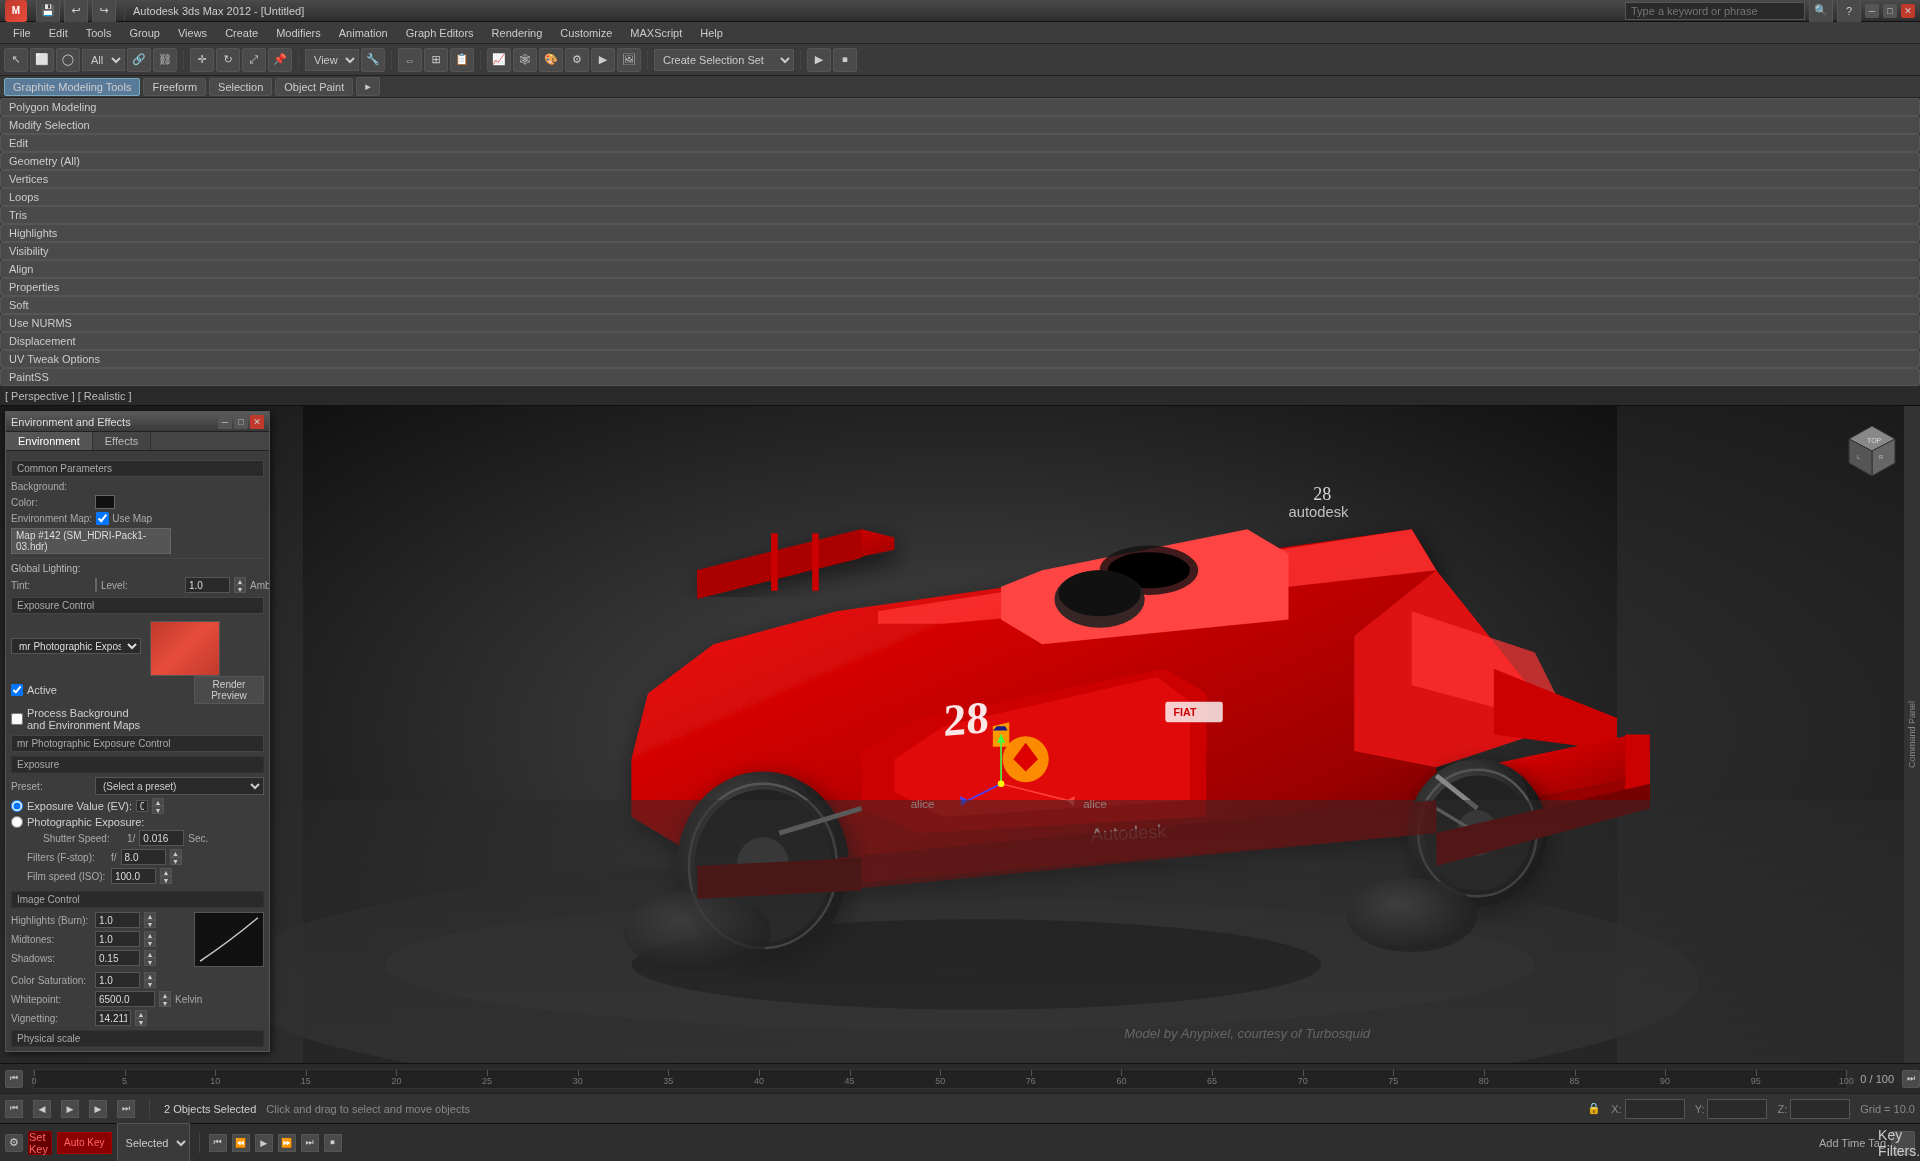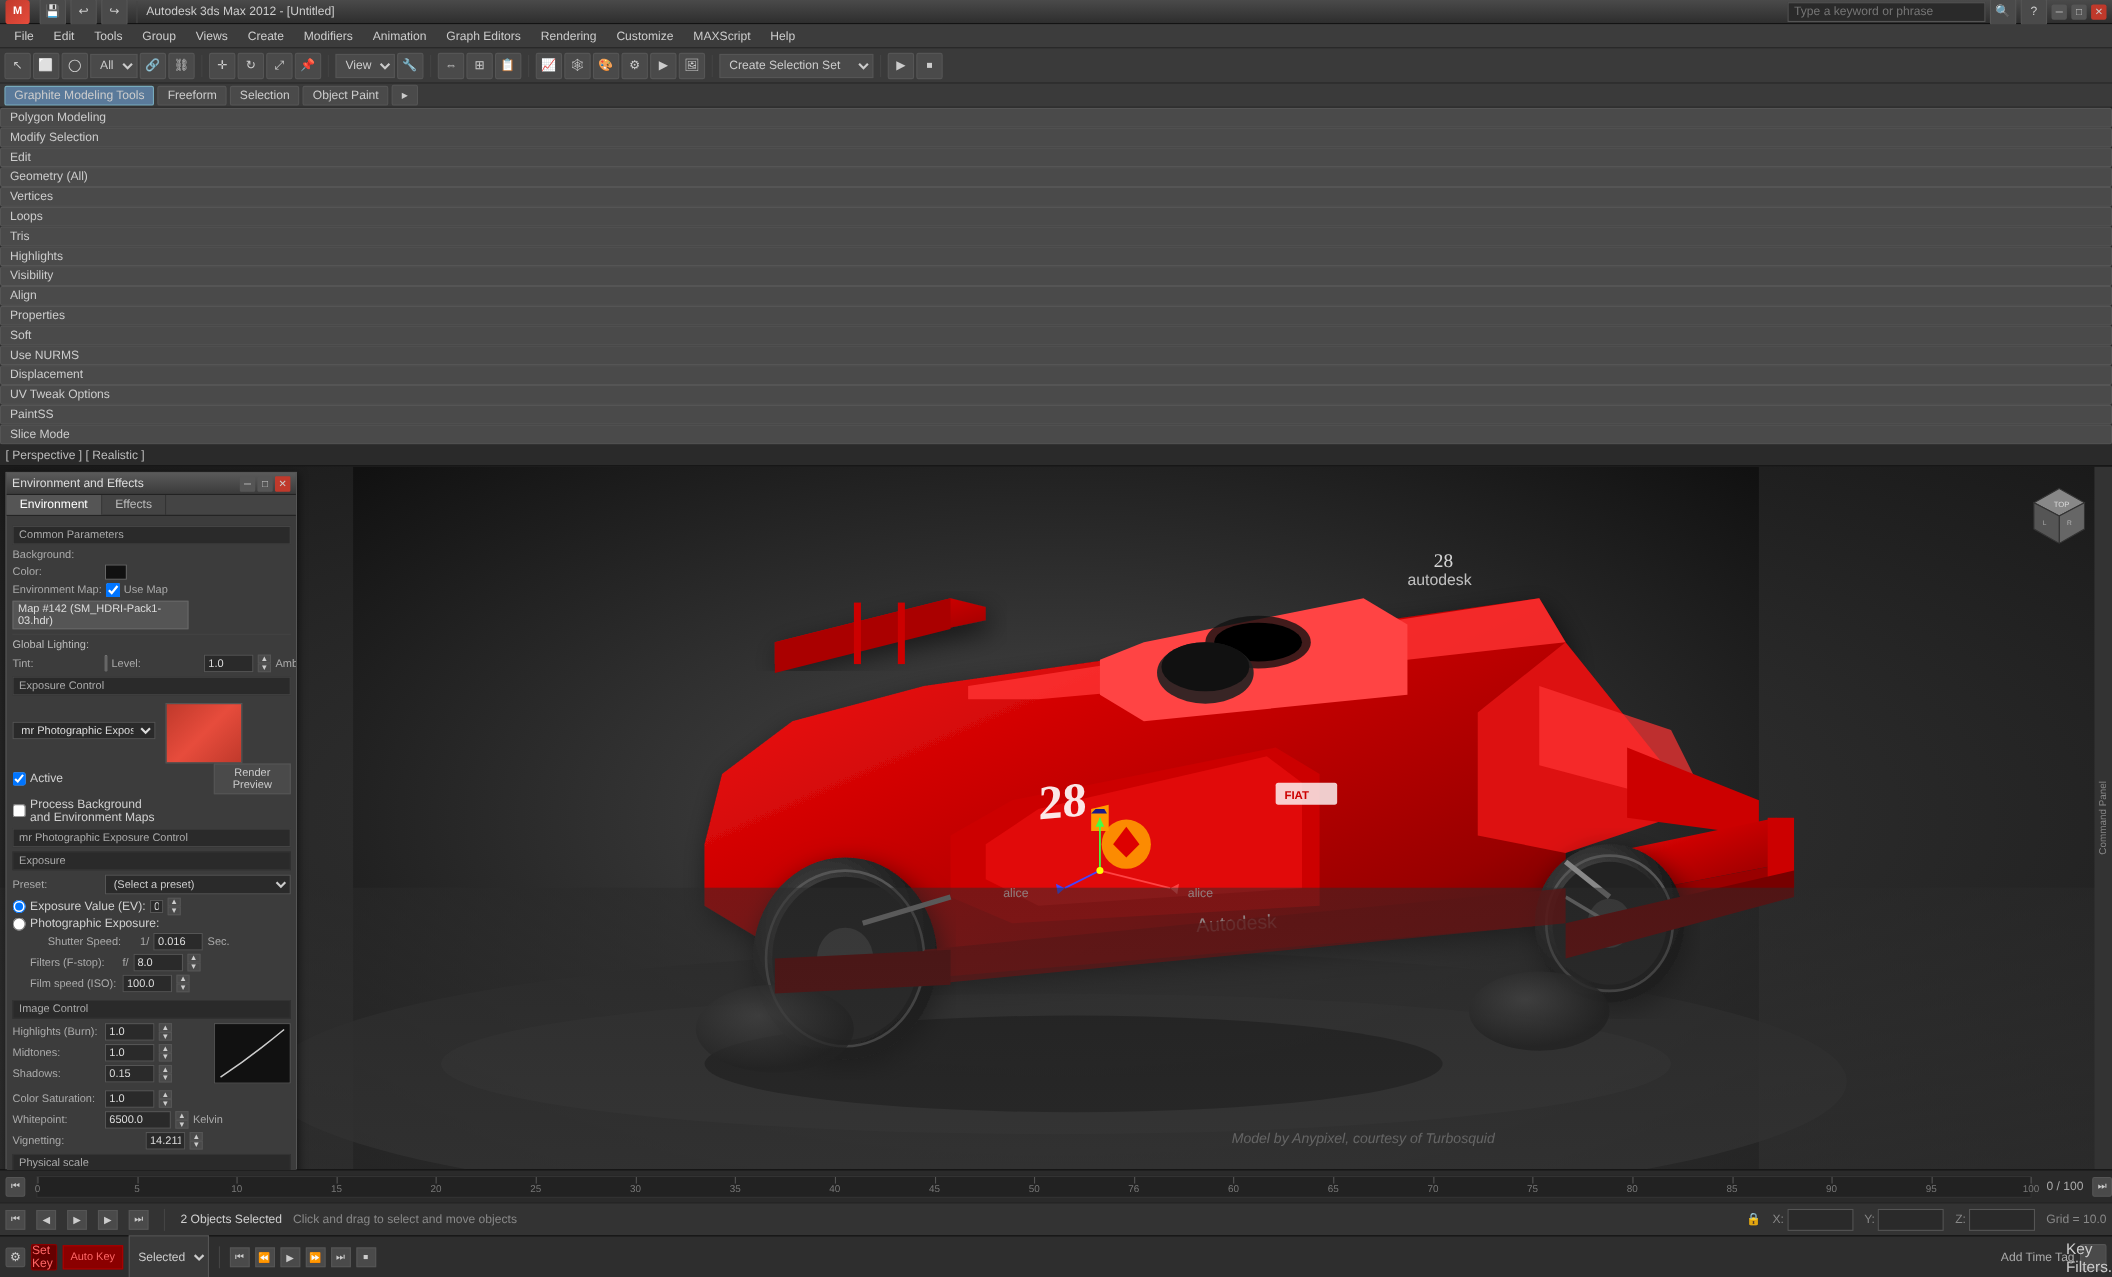--- a/index.html
+++ b/index.html
@@ -592,21 +592,20 @@
     <div class="sub-tool-btn">Tris</div>
     <div class="sub-tool-btn">Highlights</div>
     <div class="sub-tool-btn">Visibility</div>
     <div class="sub-tool-btn">Align</div>
     <div class="sub-tool-btn">Properties</div>
     <div class="sub-tool-btn">Soft</div>
     <div class="sub-tool-btn">Use NURMS</div>
     <div class="sub-tool-btn">Displacement</div>
     <div class="sub-tool-btn">UV Tweak Options</div>
     <div class="sub-tool-btn">PaintSS</div>
-    <div class="sub-tool-btn">Slice Mode</div>
   </div>
 
   <div id="viewport-label-bar">
     <span>[ Perspective ] [ Realistic ]</span>
   </div>
 
   <div id="main-viewport-row">
 
     <div id="viewport">
       <div id="viewport-bg">
@@ -945,21 +944,21 @@
           <span class="field-label">Whitepoint:</span>
           <input class="num-input" style="width: 60px;" type="text" value="6500.0">
           <div class="spinner">
             <div class="spin-btn">▲</div>
             <div class="spin-btn">▼</div>
           </div>
           <span style="font-size:10px;color:#aaa">Kelvin</span>
         </div>
         <div class="field-row">
           <span class="field-label">Vignetting:</span>
-          <input class="num-input" style="width: 36px; margin-left: 37px;" type="text" value="14.211">
+          <input class="num-input" style="width: 36px;" type="text" value="14.211">
           <div class="spinner">
             <div class="spin-btn">▲</div>
             <div class="spin-btn">▼</div>
           </div>
         </div>
 
         <div class="sub-section-header">Physical scale</div>
 
       </div>
     </div>

